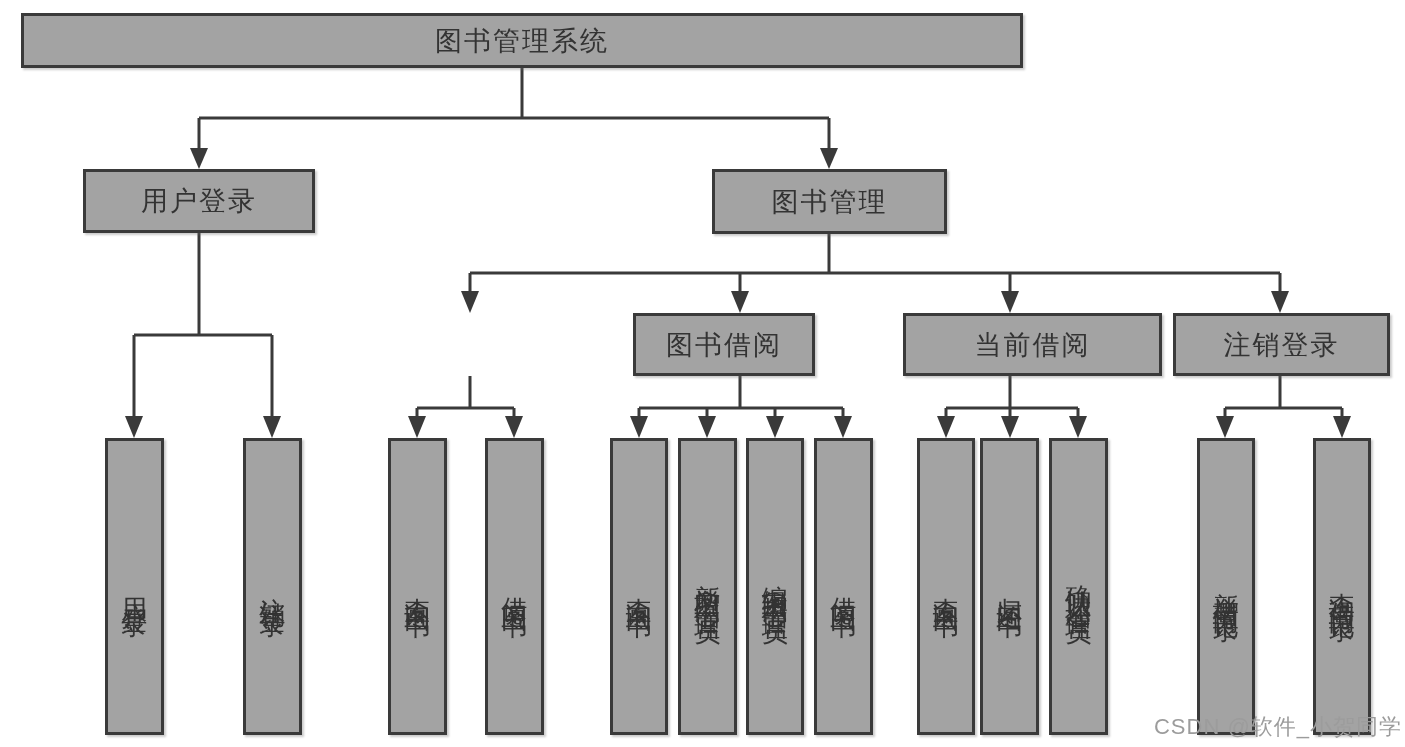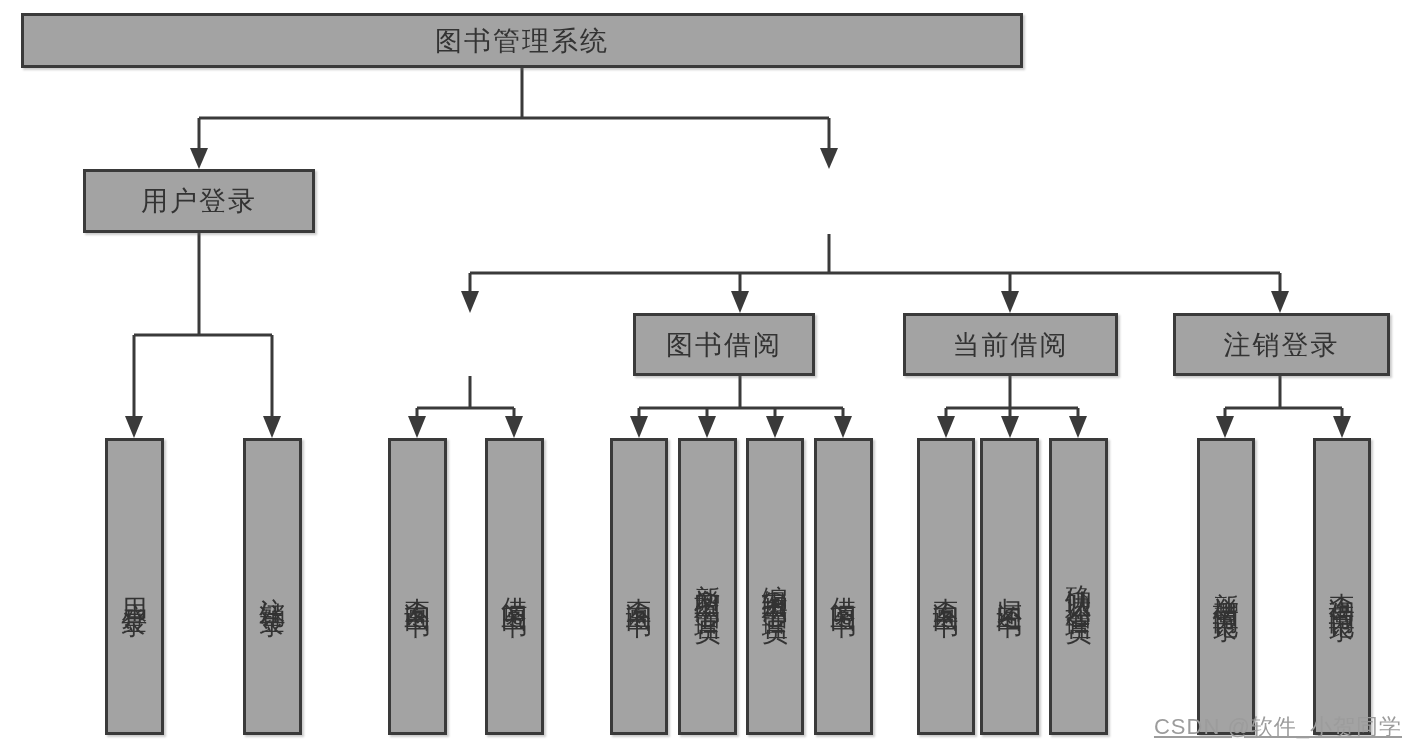--- a/index.html
+++ b/index.html
@@ -55,21 +55,20 @@
   }
   .watermark {
     position: absolute;
     right: 3px;
     bottom: 5px;
     font-size: 22px;
     color: #9c9c9c;
     letter-spacing: 1px;
     white-space: nowrap;
     z-index: 5;
-    text-decoration: underline;
   }
 </style>
 </head>
 <body>
 
 <div class="stage">
 
   <svg class="connectors" viewBox="0 0 1405 747" aria-hidden="true">
 
     <g>
@@ -116,23 +115,24 @@
     <g>
       <path d="M1280 376 V408 M1225 408 H1342 M1225 408 V418 M1342 408 V418"></path>
       <polygon points="1216,416 1234,416 1225,438"></polygon>
       <polygon points="1333,416 1351,416 1342,438"></polygon>
     </g>
   </svg>
 
   <div class="box h-label" style="left:21px; top:13px; width:1002px; height:55px;">图书管理系统</div>
 
   <div class="box h-label" style="left:83px; top:169px; width:232px; height:64px;">用户登录</div>
+  <div class="box h-label" style="left:712px; top:169px; width:235px; height:65px;">图书管理</div>
 
   <div class="box h-label" style="left:633px; top:313px; width:182px; height:63px;">图书借阅</div>
-  <div class="box h-label" style="left:903px; top:313px; width:215px; height:63px;">当前借阅</div>
+  <div class="box h-label" style="left:903px; top:313px; width:259px; height:63px;">当前借阅</div>
   <div class="box h-label" style="left:1173px; top:313px; width:217px; height:63px;">注销登录</div>
 
   <div class="box v-label" style="left:105px; top:438px; width:59px; height:297px;">用户登录</div>
   <div class="box v-label" style="left:243px; top:438px; width:59px; height:297px;">注销登录</div>
 
   <div class="box v-label" style="left:388px; top:438px; width:59px; height:297px;">查询图书</div>
   <div class="box v-label" style="left:485px; top:438px; width:59px; height:297px;">借阅图书</div>
 
   <div class="box v-label" style="left:610px; top:438px; width:58px; height:297px;">查询图书</div>
   <div class="box v-label" style="left:678px; top:438px; width:59px; height:297px;">新增图书（管理员）</div>

